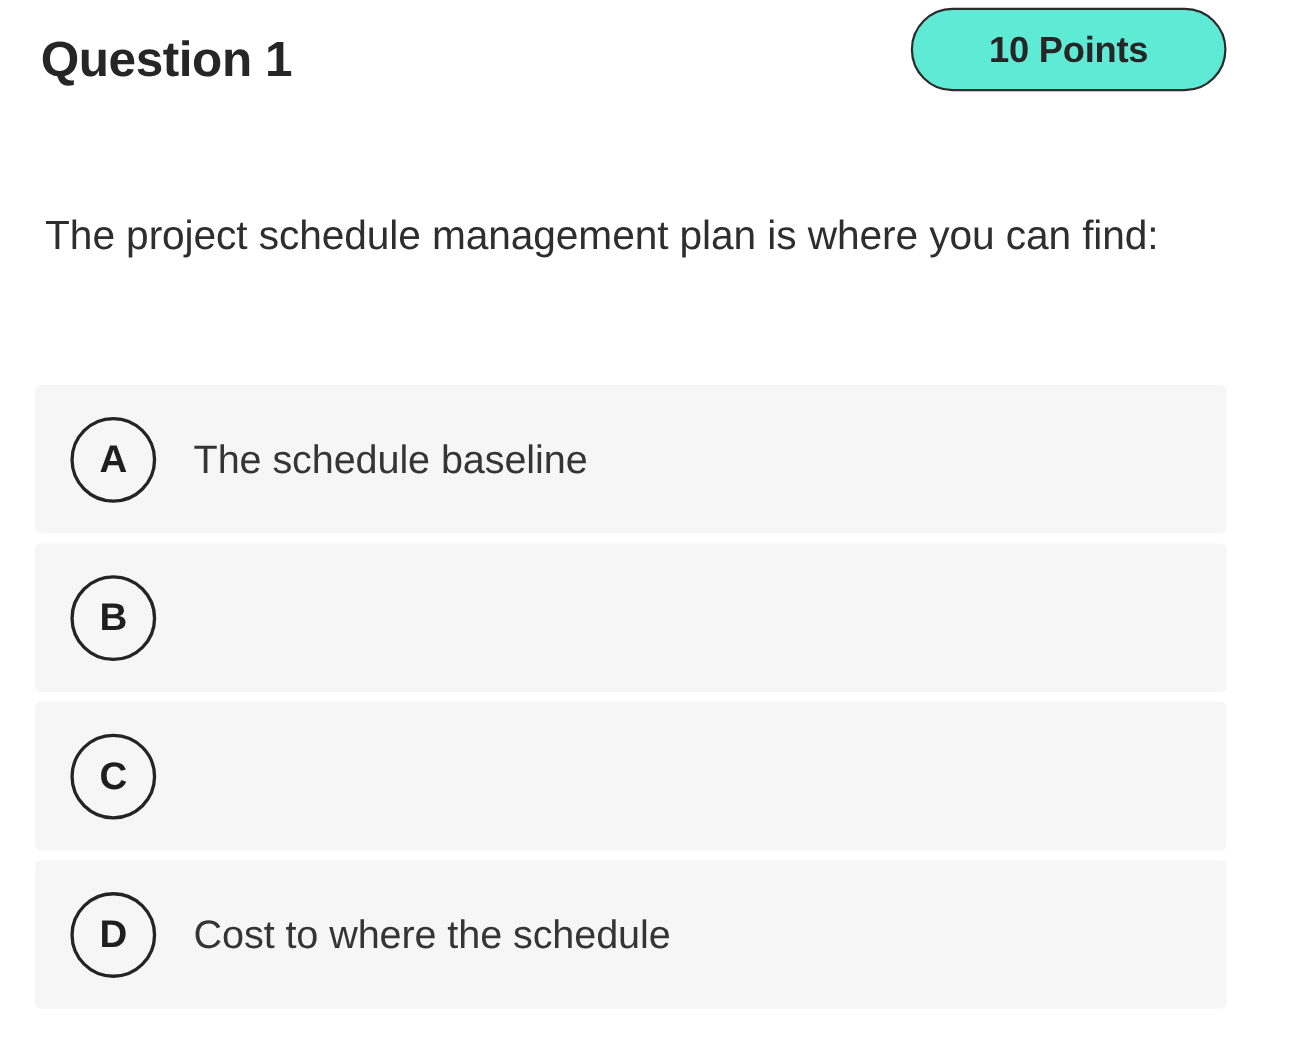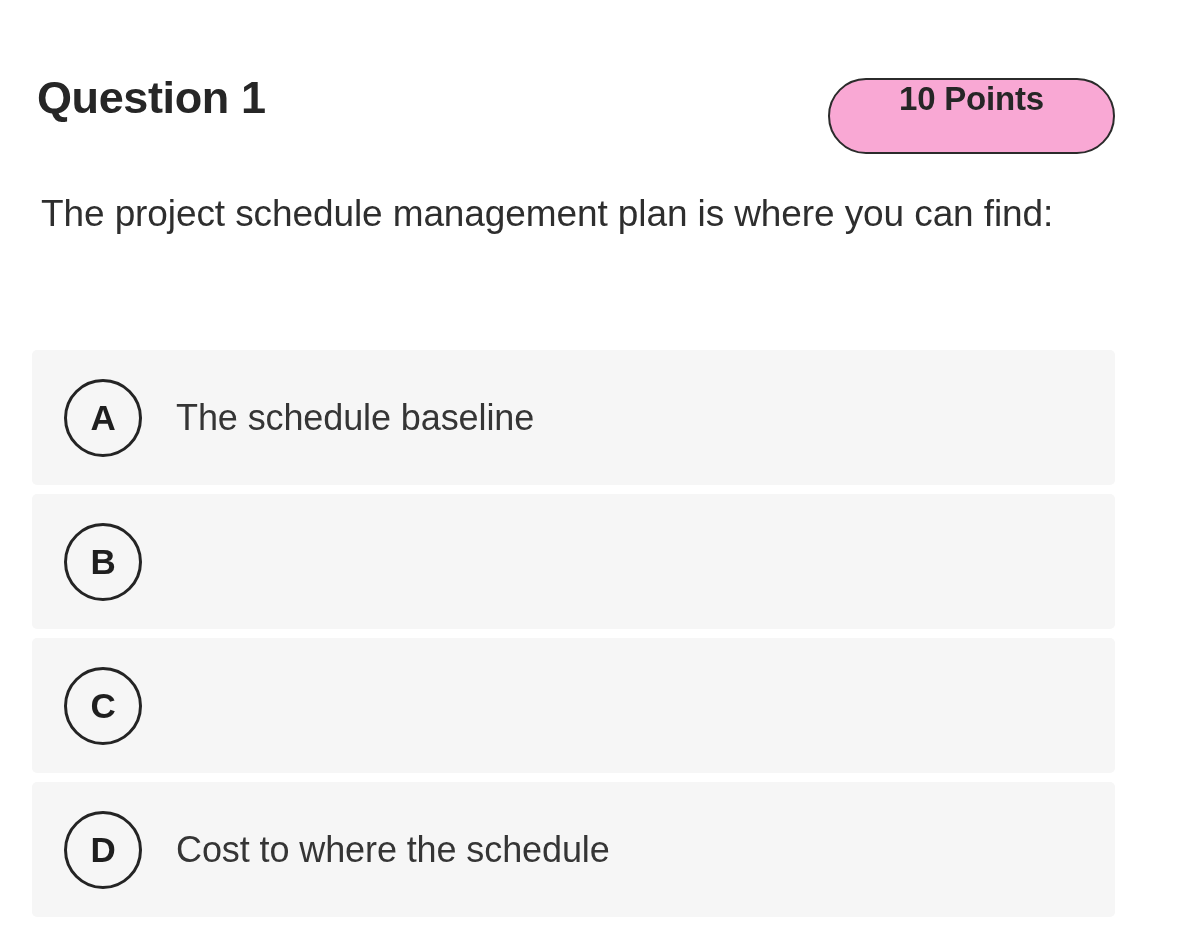--- a/index.html
+++ b/index.html
@@ -19,46 +19,45 @@
     background: #ffffff;
   }
 
   
   .question-header {
     position: absolute;
     left: 0;
     top: 0;
     width: 947px;
     height: 110px;
-    margin-top: 44px;
   }
 
   .question-title {
     position: absolute;
     left: 37px;
     top: 26px;
     font-size: 45px;
     font-weight: bold;
     color: #262626;
     letter-spacing: -0.4px;
     line-height: 1.25;
     white-space: nowrap;
   }
 
   .points-pill {
     position: absolute;
     left: 828px;
-    top: 34px;
+    top: 7px;
     width: 287px;
     height: 76px;
     border: 2.5px solid #2b2b2b;
     border-radius: 38px;
-    background: #f9a8d4;
+    background: #5eead4;
     display: flex;
-    align-items: flex-start;
+    align-items: center;
     justify-content: center;
   }
 
   .points-pill-label {
     font-size: 33px;
     font-weight: bold;
     color: #262626;
     letter-spacing: -0.2px;
     white-space: nowrap;
   }

